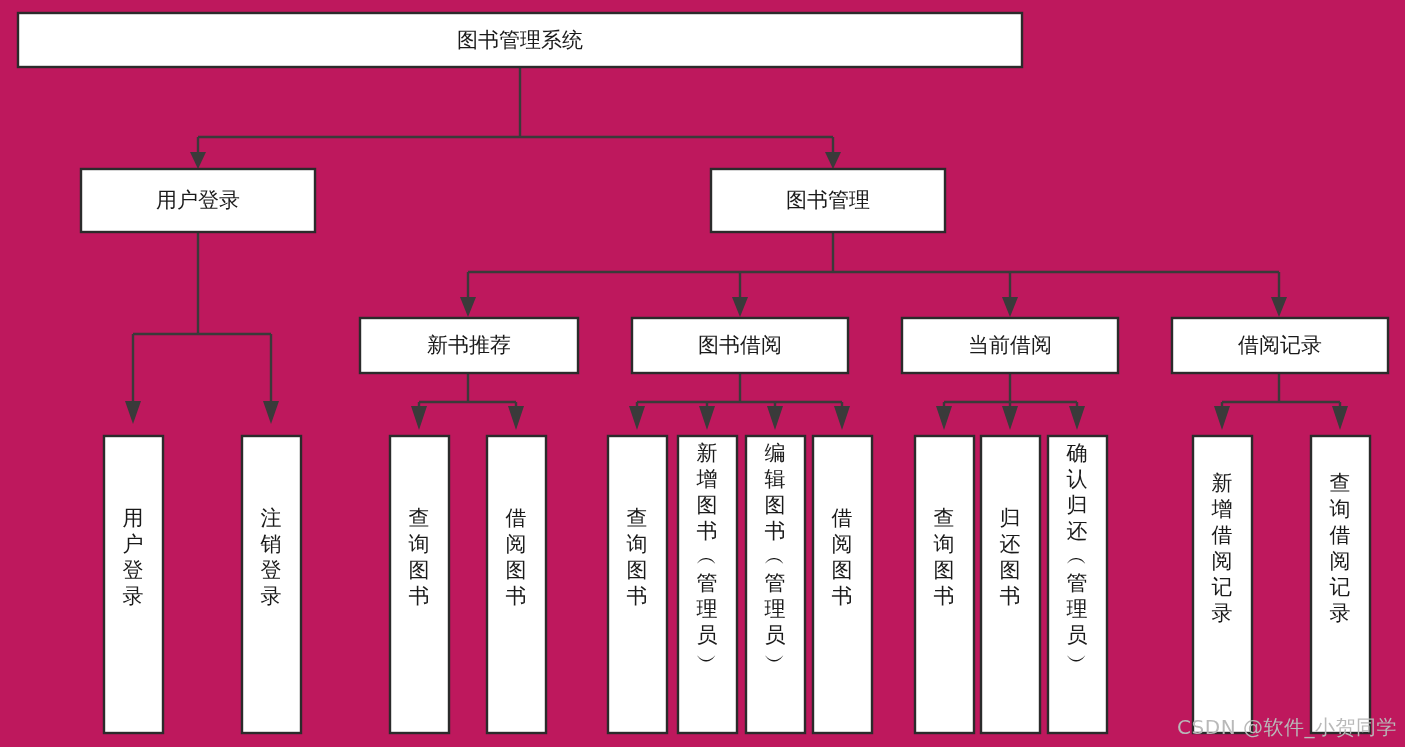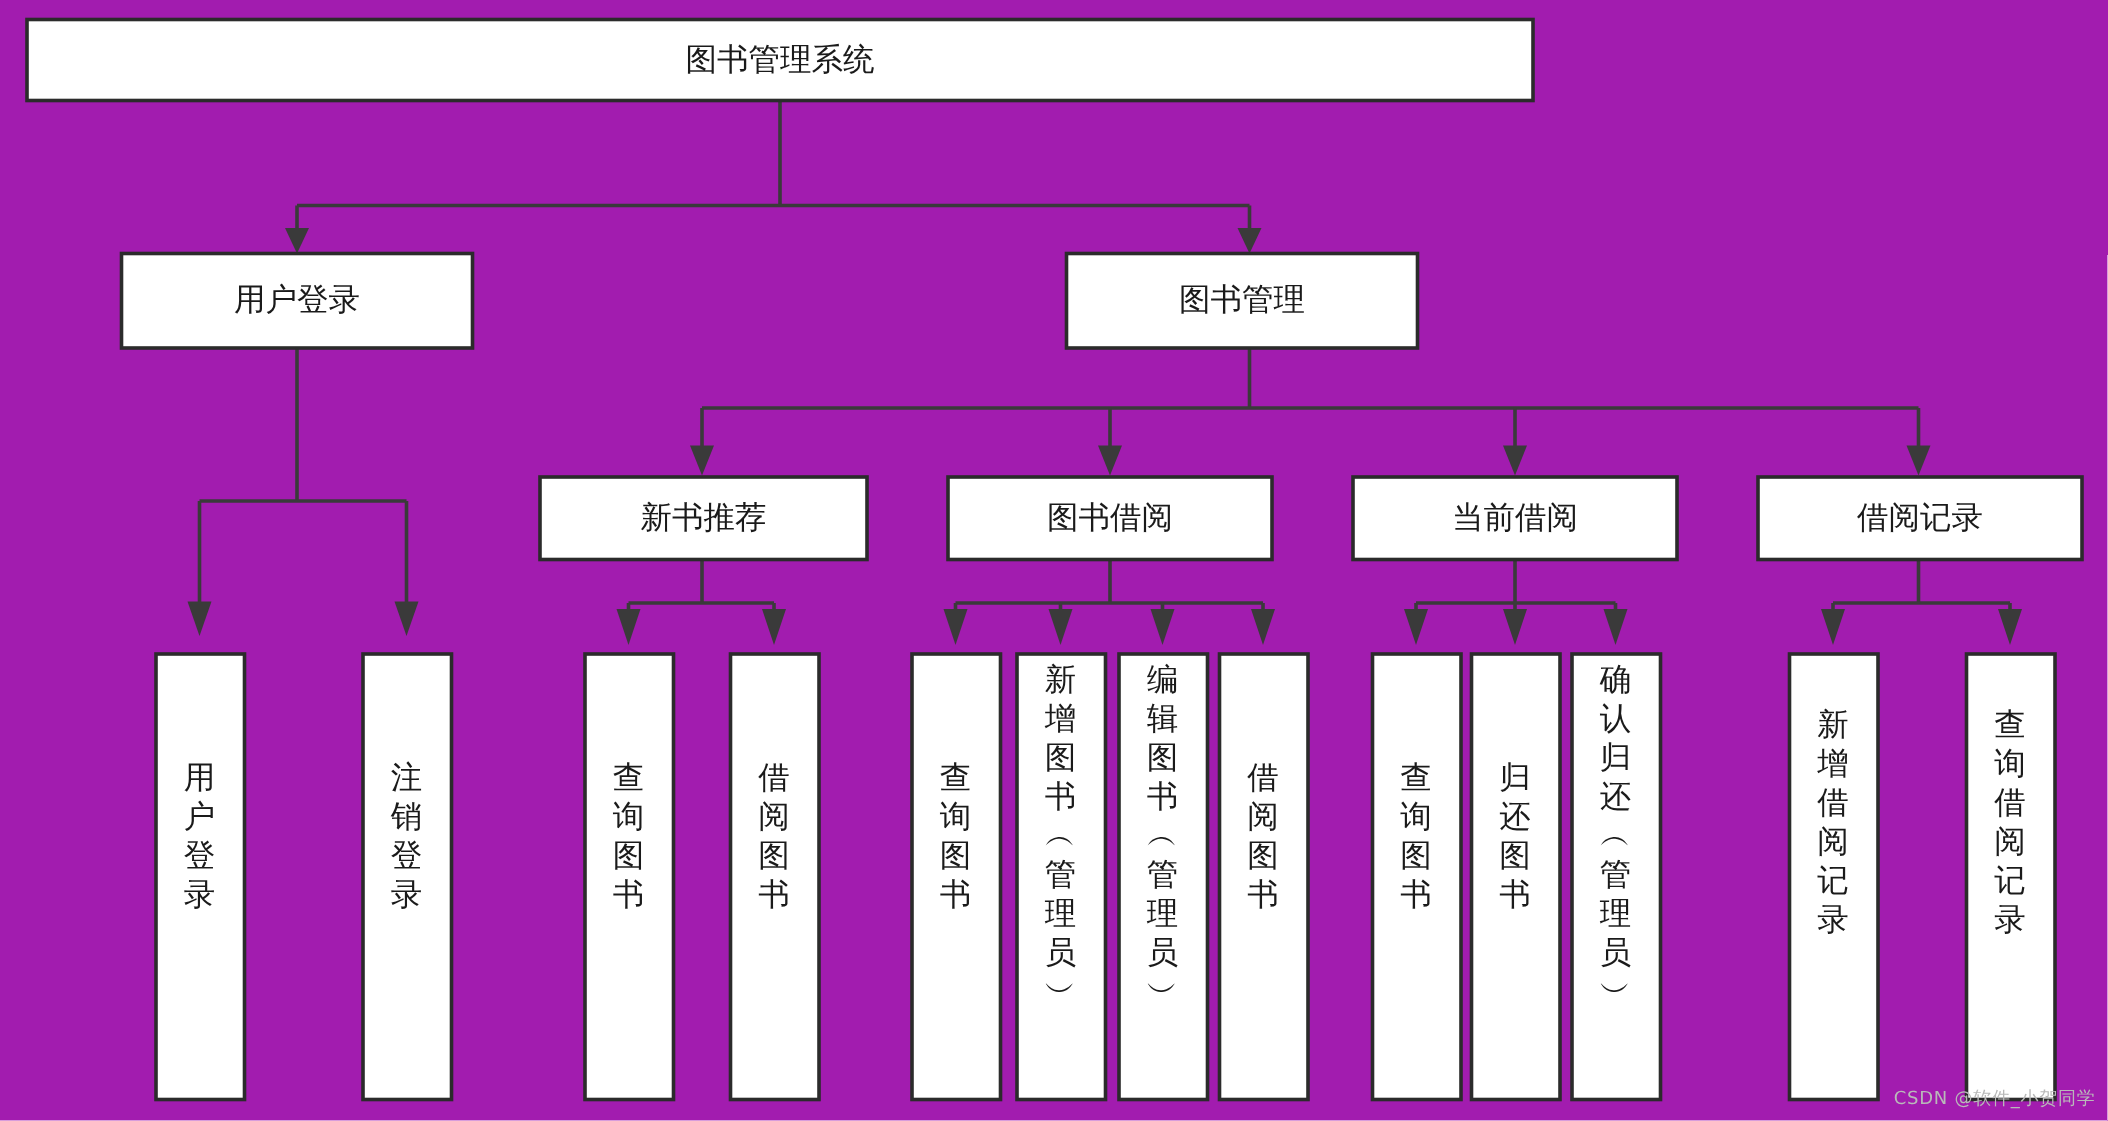--- a/index.html
+++ b/index.html
@@ -8,21 +8,21 @@
     padding: 0;
     background: #ffffff;
   }
   body {
     font-family: "DejaVu Sans", "Liberation Sans", sans-serif;
   }
   #diagram-root {
     position: relative;
     width: 1405px;
     height: 747px;
-    background: #a21caf;
+    background: #be185d;
     overflow: hidden;
   }
   svg#flow-svg {
     position: absolute;
     left: 0;
     top: 0;
     width: 1405px;
     height: 747px;
     display: block;
   }
@@ -52,21 +52,21 @@
     font-family: "DejaVu Sans", "Liberation Sans", sans-serif;
     font-size: 21px;
     fill: #1a1a1a;
     text-anchor: middle;
   }
   .watermark-text {
     position: absolute;
     right: 8px;
     bottom: 6px;
     font-family: "DejaVu Sans", "Liberation Sans", sans-serif;
-    font-size: 12px;
+    font-size: 20px;
     color: #b9b9b9;
     letter-spacing: 0.5px;
     white-space: nowrap;
     user-select: none;
   }
 </style>
 </head>
 <body>
 
 <div id="diagram-root">

